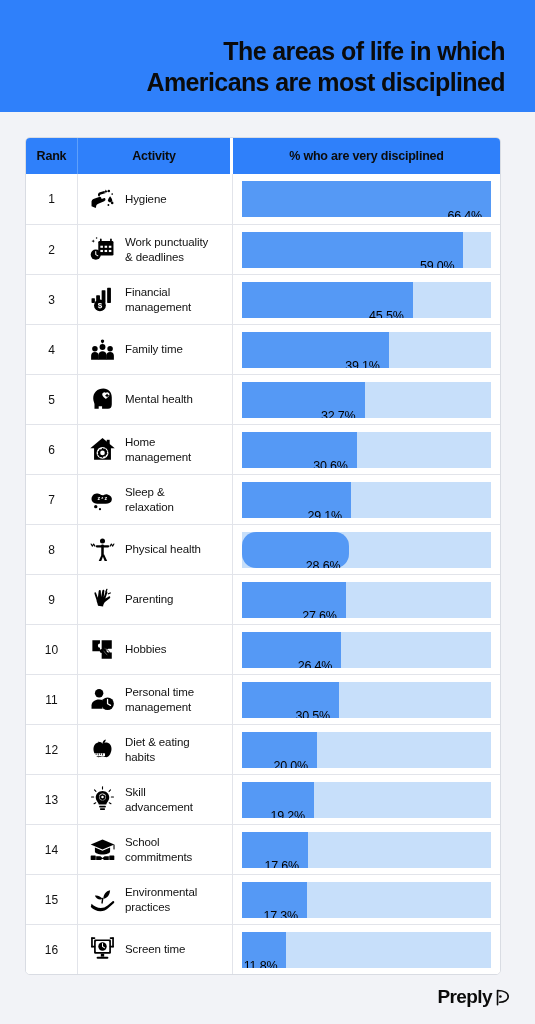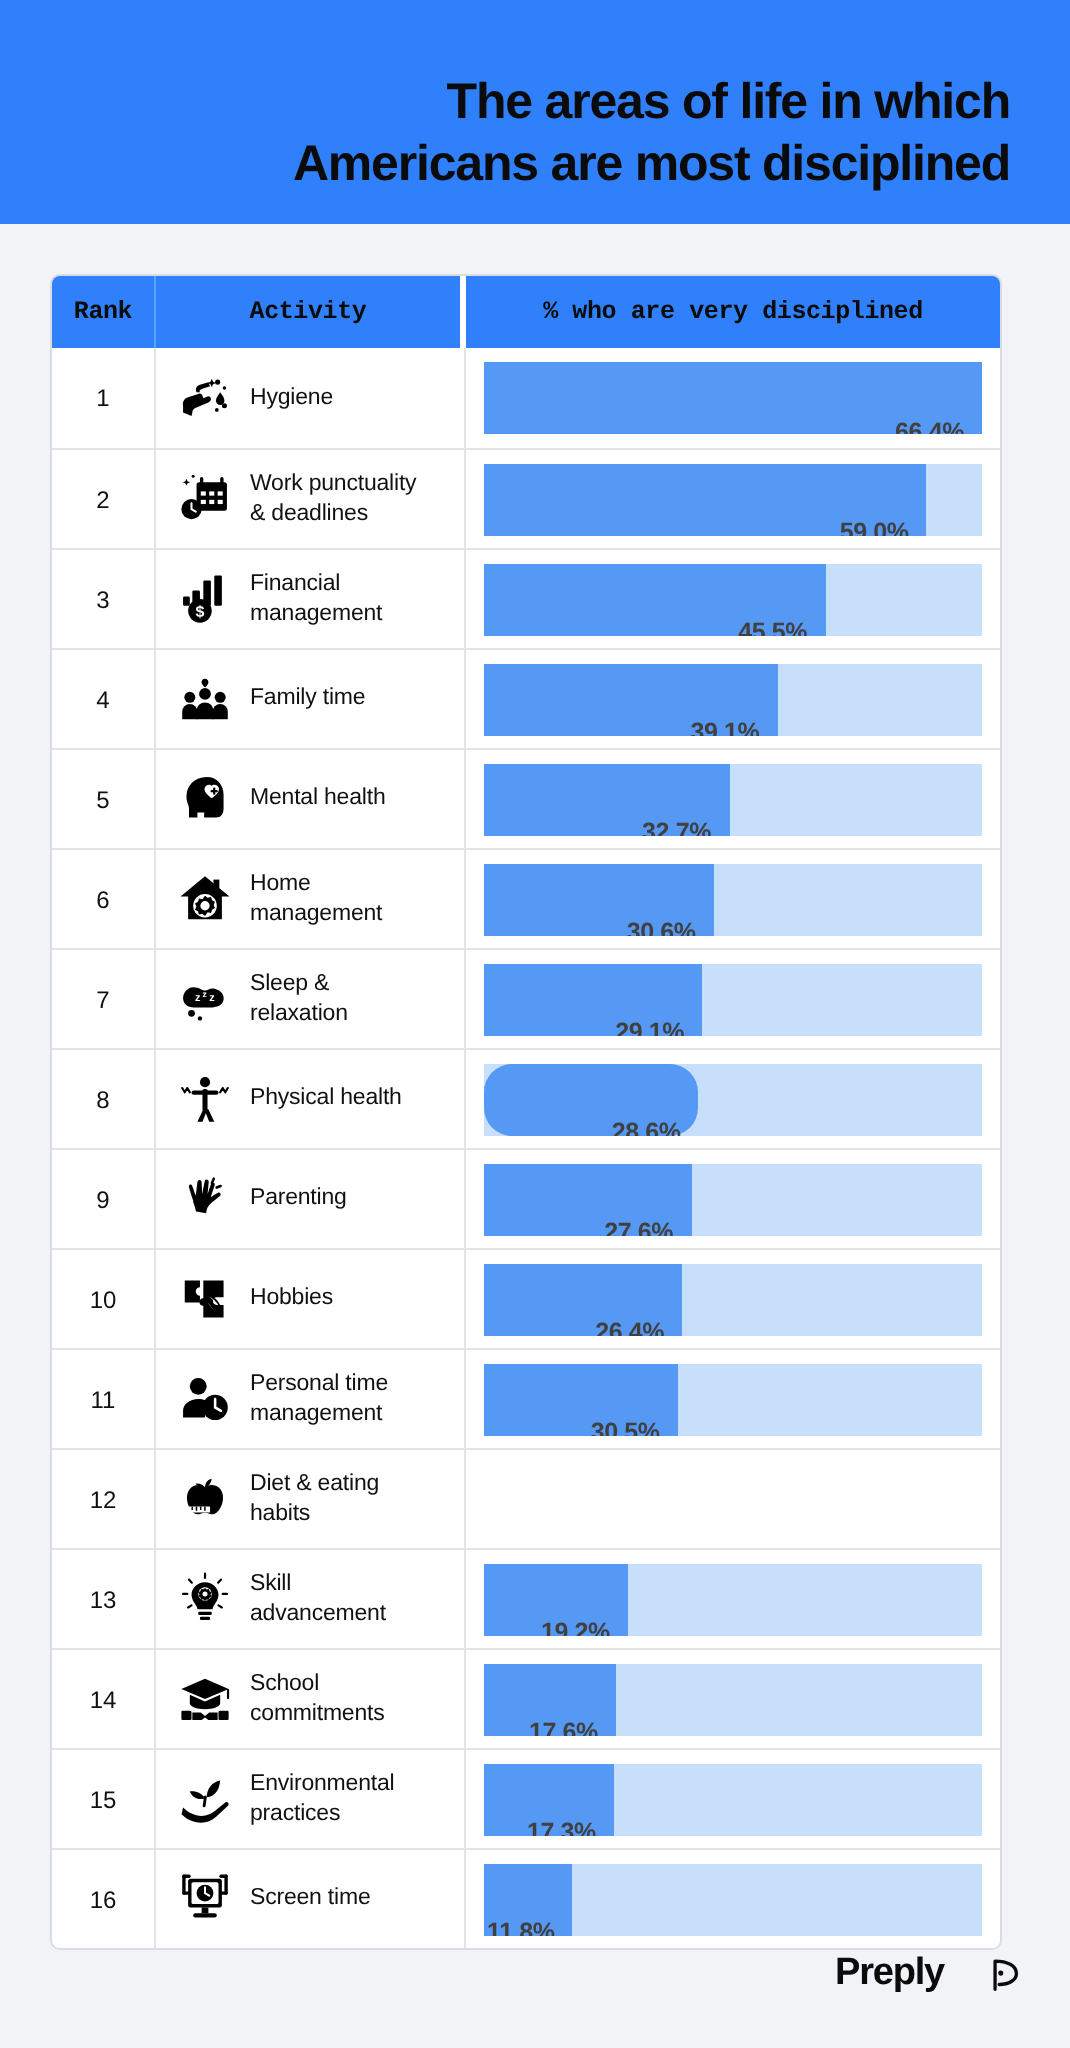--- a/index.html
+++ b/index.html
@@ -48,21 +48,20 @@
     align-items: stretch;
   }
   .th {
     display: flex;
     align-items: center;
     justify-content: center;
     font-size: 12.5px;
     font-weight: bold;
     color: #0B0B0B;
     letter-spacing: -0.2px;
-    font-family: Liberation Mono, monospace;
   }
   .th-rank   { width: 52px; border-right: 1px solid #5EA0FB; }
   .th-act    { width: 155px; border-right: 3px solid #ffffff; }
   .th-pct    { flex: 1; }
 
   .row {
     display: flex;
     align-items: stretch;
     min-height: 50px;
     border-top: 1px solid #E2E4EA;
@@ -118,36 +117,36 @@
   .fill {
     position: absolute;
     left: 0; top: 0; bottom: 0;
     background: #5599F5;
     display: flex;
     align-items: center;
     justify-content: flex-end;
   }
   .fill-label {
     font-size: 12.5px;
-    font-weight: bold;
-    color: #404040;
+    font-weight: normal;
+    color: #000000;
     padding-right: 9px;
     white-space: nowrap;
     letter-spacing: -0.2px;
     margin-top: 33px;
   }
 
   
   .footer {
     position: absolute;
     right: 24px;
-    bottom: 26px;
+    bottom: 16px;
     display: flex;
     align-items: center;
-    gap: 20px;
+    gap: 0;
   }
   .logo-word {
     font-size: 19px;
     font-weight: bold;
     color: #0B0B0B;
     letter-spacing: -0.6px;
   }
   .logo-mark svg { display: block; width: 19px; height: 19px; }
 </style>
 </head>
@@ -451,20 +450,27 @@
                 </g>
     <g fill="#000">
                   <rect x="16" y="41" width="1.8" height="4"></rect>
                   <rect x="21" y="41" width="1.8" height="5"></rect>
                   <rect x="26" y="41" width="1.8" height="4"></rect>
                   <rect x="31" y="41" width="1.8" height="5"></rect>
                 </g>
   </svg>
             </span>
             <span class="act-label">Diet &amp; eating<br>habits</span>
+          </div>
+          <div class="cell-bar">
+            <div class="track">
+              <div class="fill" style="width: 30.1%;">
+                <span class="fill-label">20.0%</span>
+              </div>
+            </div>
           </div>
         </div>
         <div class="row">
           <div class="cell-rank">13</div>
           <div class="cell-act">
             <span class="icon-box">
               <svg viewBox="0 0 64 64" fill="#000">
     <path d="M32 12c-9 0-16 7-16 15 0 5 3 9 5 12 1.4 2 2 3.6 2 5h18c0-1.4.6-3 2-5 2-3 5-7 5-12 0-8-7-15-16-15z"></path>
     <rect x="24" y="47" width="16" height="4" rx="1.6"></rect>
     <rect x="26" y="53" width="12" height="4" rx="1.6"></rect>

